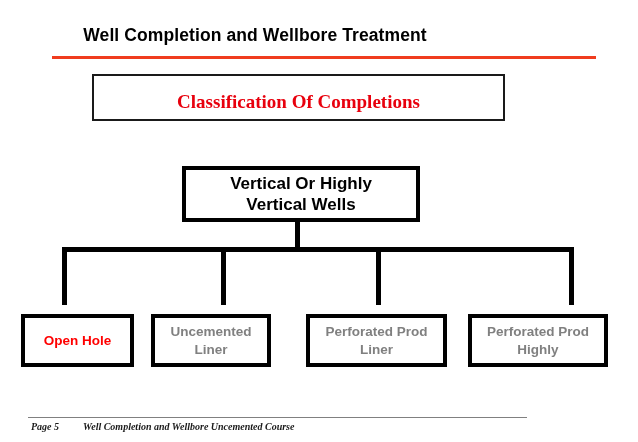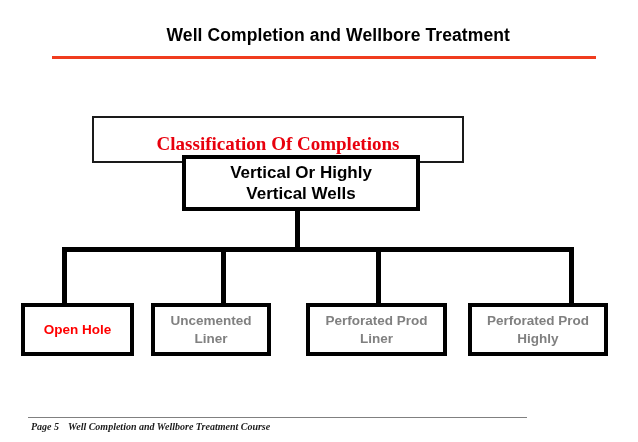--- a/index.html
+++ b/index.html
@@ -20,21 +20,21 @@
     height: 442px;
     background: #ffffff;
   }
 
   
   .slide-title {
     position: absolute;
     left: 0;
     top: 25px;
     width: 510px;
-    text-align: right;
+    text-align: center;
     font-family: "Liberation Sans", sans-serif;
     font-weight: bold;
     font-size: 17.5px;
     letter-spacing: 0.1px;
     color: #000000;
     white-space: nowrap;
   }
   .title-rule {
     position: absolute;
     left: 52px;
@@ -42,29 +42,28 @@
     width: 544px;
     height: 3px;
     background: #F03C1E;
   }
 
   
   .banner-box {
     position: absolute;
     left: 92px;
     top: 74px;
-    width: 372px;
+    width: 413px;
     height: 47px;
     border: 2px solid #1a1a1a;
     background: #ffffff;
     box-sizing: border-box;
     display: flex;
     align-items: center;
     justify-content: center;
-    margin-top: 42px;
   }
   .banner-text {
     font-family: "Liberation Serif", serif;
     font-weight: bold;
     font-size: 19px;
     color: #E8000D;
     white-space: nowrap;
     position: relative;
     top: 4px;
   }
@@ -72,20 +71,21 @@
   
   .node {
     position: absolute;
     box-sizing: border-box;
     background: #ffffff;
     border: 4px solid #000000;
     display: flex;
     align-items: center;
     justify-content: center;
     text-align: center;
+    margin-top: 11px;
   }
   .node-root {
     left: 182px;
     top: 155px;
     width: 238px;
     height: 56px;
   }
   .node-root .node-label {
     font-family: "Liberation Sans", sans-serif;
     font-weight: bold;
@@ -142,21 +142,21 @@
     position: absolute;
     left: 31px;
     top: 421px;
     font-family: "Liberation Serif", serif;
     font-weight: bold;
     font-style: italic;
     font-size: 10px;
     color: #1a1a1a;
     white-space: nowrap;
   }
-  .footer-page { margin-right: 9px; }
+  .footer-page { margin-right: 24px; }
 </style>
 </head>
 <body>
 
 <div id="slide">
 
   <div class="slide-title">Well Completion and Wellbore Treatment</div>
   <div class="title-rule"></div>
 
   <div class="banner-box">
@@ -199,16 +199,16 @@
 
   <div class="node node-leaf leaf-4">
     <span class="node-label">
       <span>Perforated Prod</span><br>
       <span>Highly</span>
     </span>
   </div>
 
   <div class="footer-rule"></div>
   <div class="footer">
-    <span class="footer-page">Page 5</span><span>Well Completion and Wellbore Treatment Course</span>
+    <span class="footer-page">Page 5</span><span>Well Completion and Wellbore Uncemented Course</span>
   </div>
 
 </div>
 
 </body></html>

